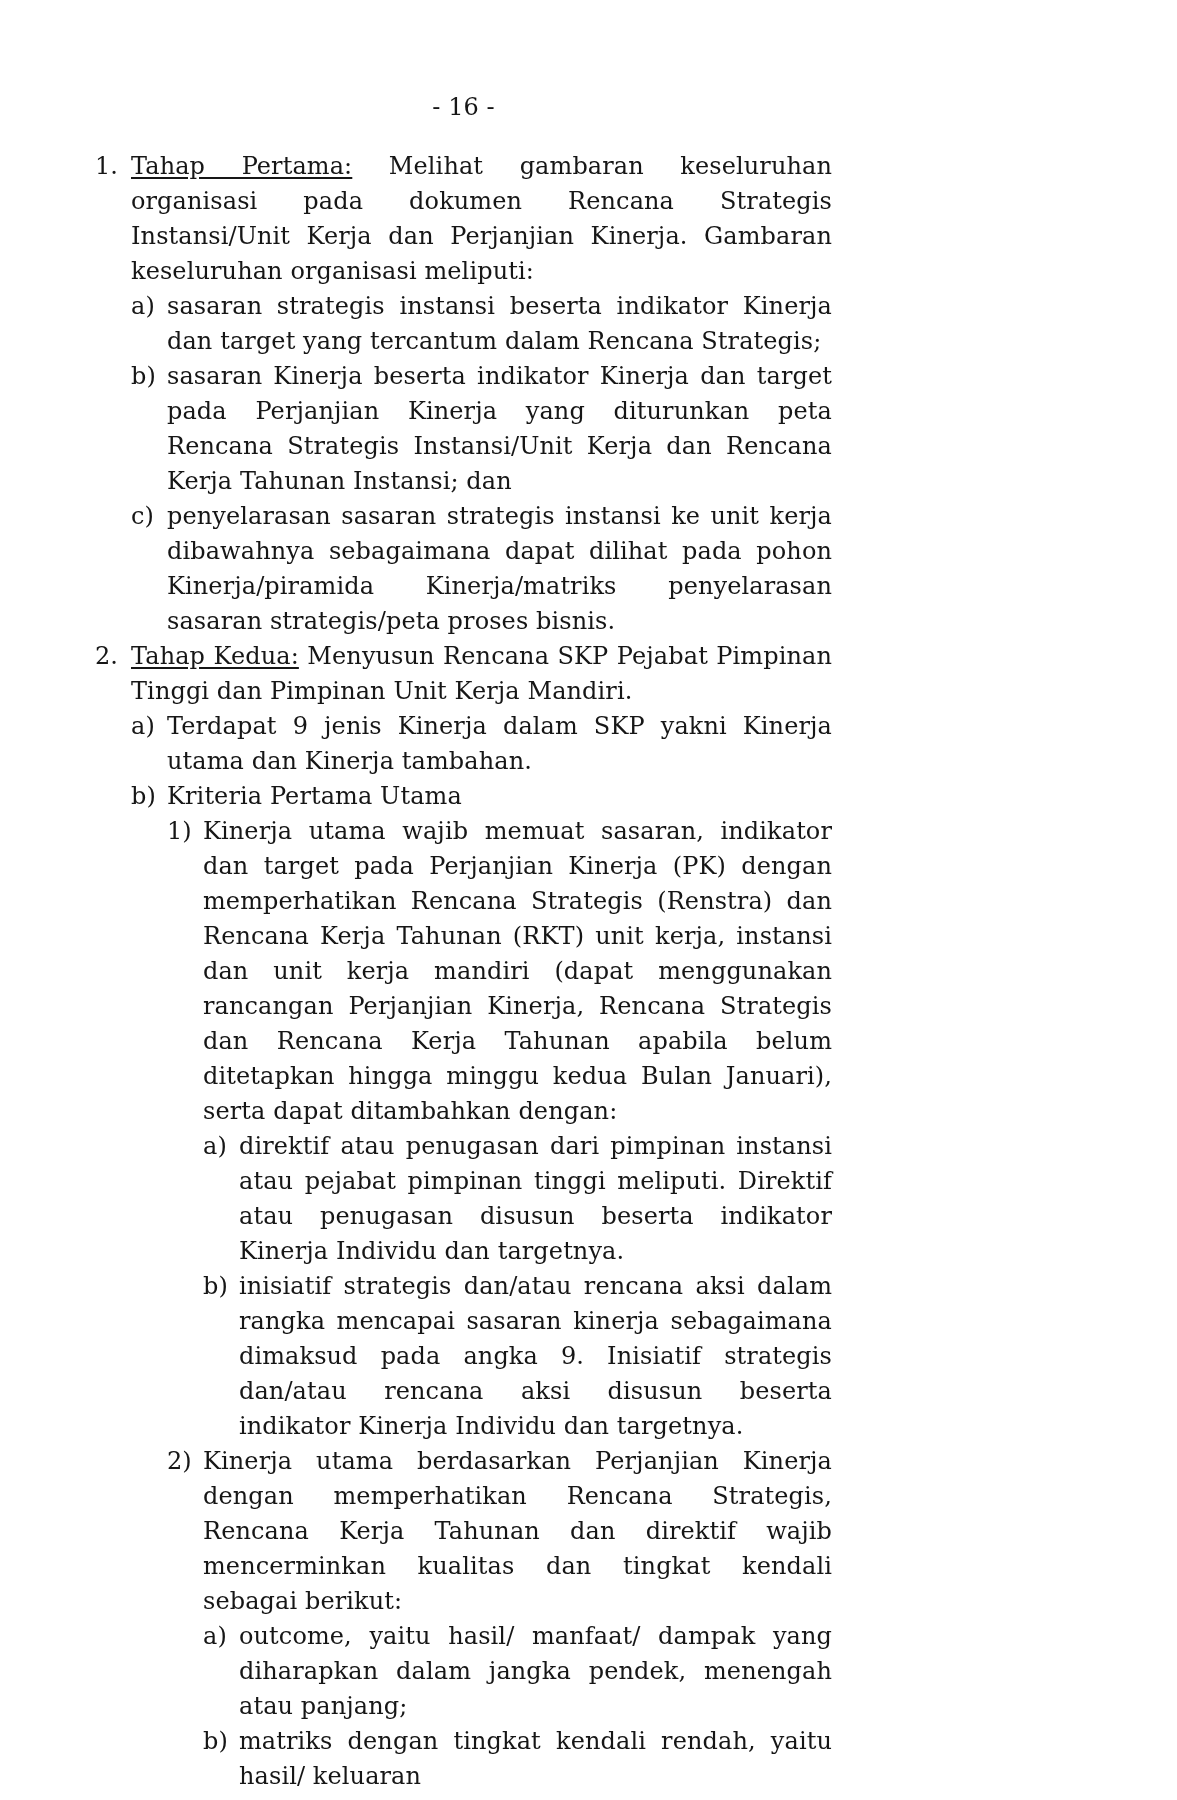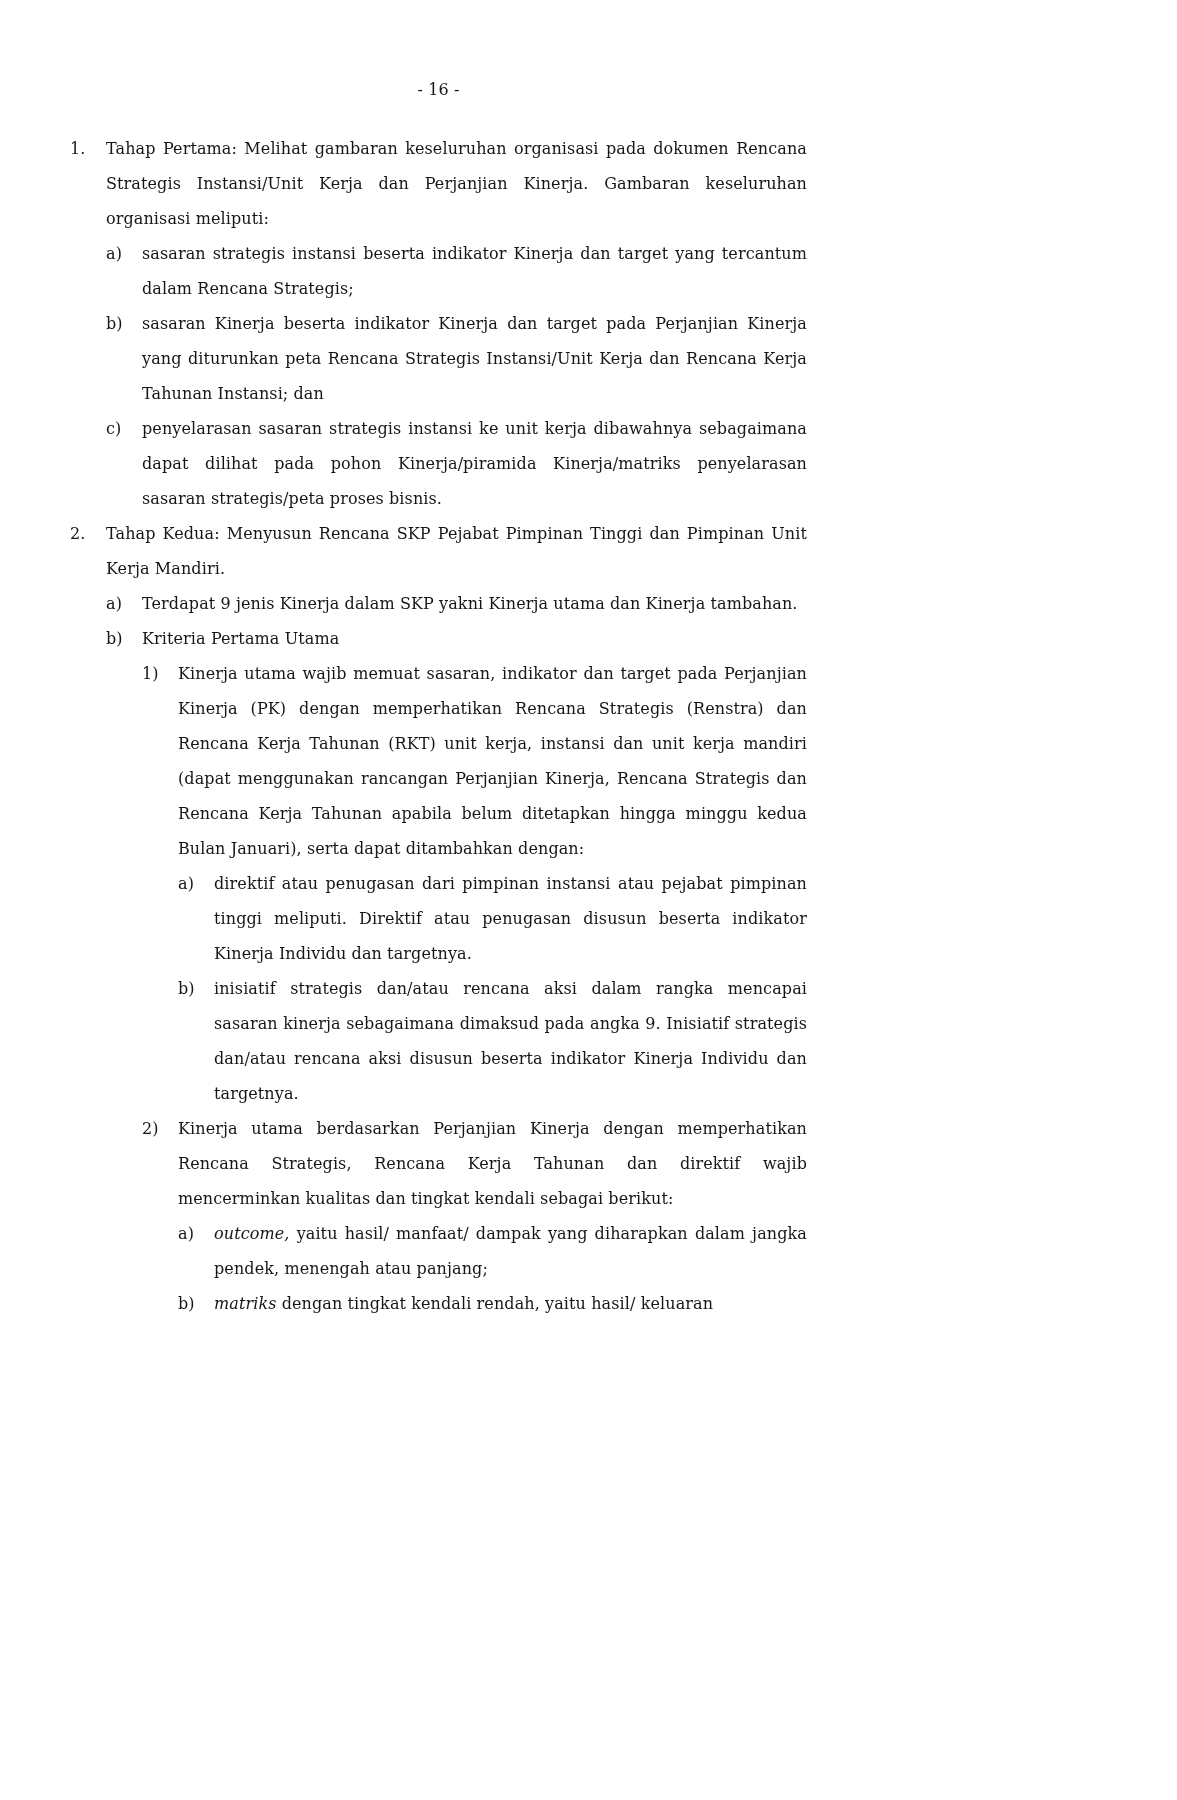--- a/index.html
+++ b/index.html
@@ -5,39 +5,39 @@
   * { margin: 0; padding: 0; box-sizing: border-box; }
   html, body { background: #ffffff; }
   body {
     width: 1177px;
     height: 1800px;
     font-family: "DejaVu Serif", "Liberation Serif", serif;
     color: #161616;
     overflow: hidden;
   }
   .content {
-    margin-left: 70px;
+    margin-left: 95px;
     width: 737px;
-    padding-top: 72px;
-    font-size: 16px;
+    padding-top: 90px;
+    font-size: 24px;
     line-height: 35px;
     letter-spacing: 0.1px;
   }
   .pagenum {
     text-align: center;
     margin-bottom: 24px;
   }
   .row { display: flex; align-items: flex-start; }
   .marker { flex: 0 0 36px; }
   .body { flex: 1 1 auto; text-align: justify; }
   .lvl2 { margin-left: 36px; }
   .lvl3 { margin-left: 72px; }
   .lvl4 { margin-left: 108px; }
-  .u { text-underline-offset: 3px; }
-  .it { font-style: italic; }
+  .u { text-decoration: underline; text-underline-offset: 3px; }
+  .it { }
 </style>
 </head>
 <body>
 
 <div class="content">
 
   <div class="pagenum">- 16 -</div>
 
   <div class="row lvl1">
     <span class="marker">1.</span>

